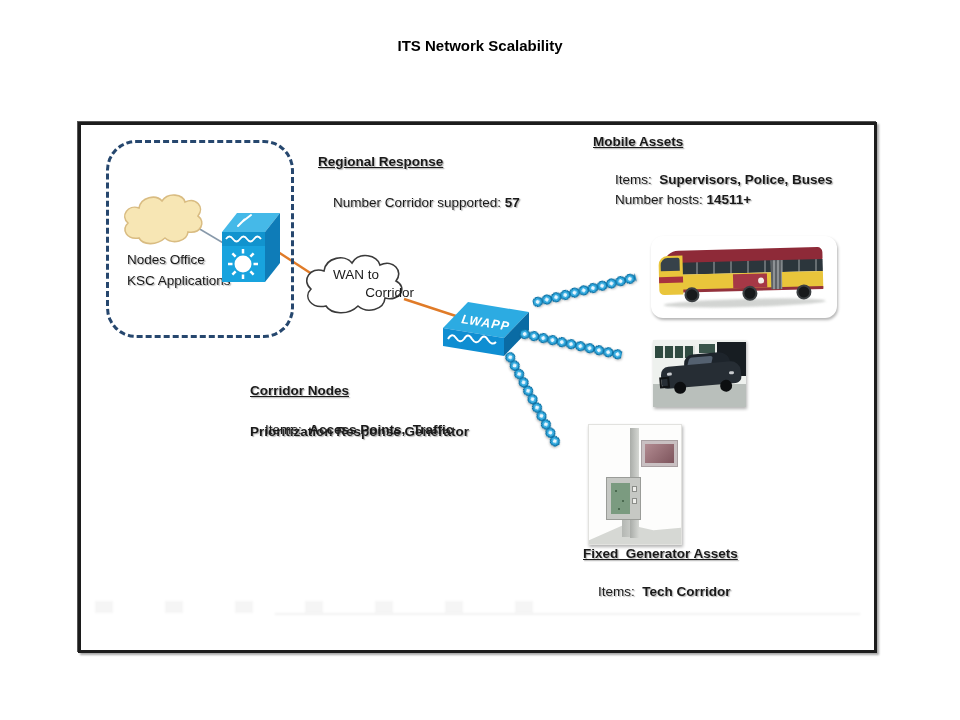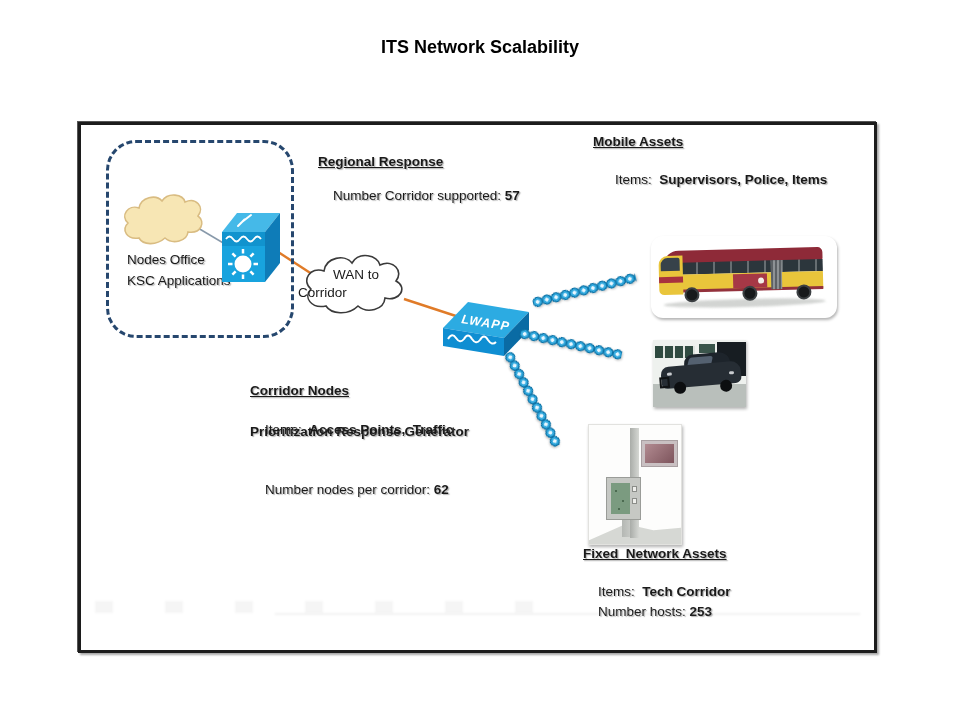--- a/index.html
+++ b/index.html
@@ -3,21 +3,21 @@
 <meta charset="utf-8">
 <style>
   html,body{margin:0;padding:0;background:#fff;}
   .stage{position:relative;width:960px;height:720px;background:#fff;overflow:hidden;
          font-family:"Liberation Sans","DejaVu Sans",sans-serif;color:#1a1a1a;}
   .abs{position:absolute;}
   .t{position:absolute;font-size:13.5px;line-height:18px;color:#1a1a1a;white-space:pre;
      text-shadow:1.2px 1.2px 1px rgba(110,110,110,.5);}
   .b{font-weight:bold;}
   .u{text-decoration:underline;}
-  .title{position:absolute;left:0;right:0;top:37px;text-align:center;font-size:18px;
+  .title{position:absolute;left:0;right:0;top:37px;text-align:center;font-size:15px;
          font-weight:bold;color:#000;}
   .frame{position:absolute;left:78px;top:122px;width:793px;height:525px;background:#fff;
          border:3px solid #1c1c1c;box-shadow:2px 2px 2px rgba(0,0,0,.35), -1px -1px 0 #555;}
   .dashed-box{position:absolute;left:106px;top:140px;width:182px;height:192px;
               border:3px dashed #26476e;border-radius:30px;}
   .lines{position:absolute;left:0;top:0;pointer-events:none;}
   .chain{position:absolute;height:12px;transform-origin:0 50%;
     background-image:radial-gradient(circle 5.4px at 4.8px 6px,
       #eaf7ff 0 1.6px,#36ace0 1.7px 3.7px,#0d74a8 3.8px 4.9px,transparent 5.1px);
     background-size:9.5px 12px;background-repeat:repeat-x;
@@ -128,59 +128,56 @@
         <line x1="13.6" y1="67.4" x2="10.4" y2="70.6"></line>
     </g>
     <circle cx="21" cy="60" r="8.5" fill="#fff"></circle>
   </svg>
 
   <svg class="abs" style="left:298px;top:248px" width="116" height="72">
     <path d="M28,58 C13,61 5,49 13,41 C3,33 12,18 26,23 C28,9 47,6 54,15 C61,3 80,7 82,17
              C95,11 106,23 98,33 C110,39 102,54 87,50 C86,62 69,66 60,58 C50,68 33,66 28,58 Z" fill="#ffffff" stroke="#3a3a3a" stroke-width="1.6"></path>
   </svg>
   <div class="t" style="left:298px;top:266px;width:116px;text-align:center;text-shadow:none">WAN to</div>
-  <div class="t" style="left:298px;top:284px;width:116px;text-align:left;text-shadow:none">Corridor</div>
+  <div class="t" style="left:298px;top:284px;width:116px;text-align:right;text-shadow:none">Corridor</div>
 
   <svg class="abs" style="left:441px;top:294px" width="90" height="64">
     <polygon points="2,34 27,8 88,18 63,44" fill="#2cabe2"></polygon>
     <polygon points="63,44 88,18 88,36 63,62" fill="#0a6ba4"></polygon>
     <polygon points="2,34 63,44 63,62 2,52" fill="#0f8ed2"></polygon>
     <path d="M7,45 q4,-7 8,-1 q4,6 8,1 q4,-7 8,0 q4,6 8,1 q4,-7 8,0 q4,6 8,2" stroke="#fff" stroke-width="2" fill="none"></path>
     <text x="20" y="29" transform="rotate(9 20 29)" font-size="12.5" font-style="italic" font-weight="bold" fill="#ffffff" letter-spacing="1">LWAPP</text>
   </svg>
 
   <div class="chain" style="left:533px;top:297px;width:106px;transform:rotate(-14deg)"></div>
   <div class="chain" style="left:520px;top:327px;width:104px;transform:rotate(12.3deg)"></div>
   <div class="chain" style="left:508px;top:347px;width:105px;transform:rotate(62deg)"></div>
 
   <div class="t b u" style="left:318px;top:153px">Regional Response</div>
-  <div class="t" style="left:318px;top:169px">
+  <div class="t" style="left:318px;top:176px">
     <span>Number Corridor supported: </span><span class="b">57</span>
   </div>
 
   <div class="t b u" style="left:593px;top:133px">Mobile Assets</div>
   <div class="t" style="left:600px;top:153px">
-    <span>Items:  </span><span class="b">Supervisors, Police, Items</span>
+    <span>Items:  </span><span class="b">Supervisors, Police, Buses</span>
+  </div>
+  <div class="t" style="left:600px;top:173px">
+    <span>Number hosts: </span><span class="b">14511+</span>
   </div>
 
   <div class="t b u" style="left:250px;top:382px">Corridor Nodes</div>
   <div class="t b" style="left:250px;top:423px">Prioritization Response Generator</div>
   <div class="t" style="left:250px;top:403px">
     <span>Items:  </span><span class="b">Access Points,  Traffic</span>
   </div>
-  <div class="t" style="left:250px;top:463px">
-    <span>Number nodes per corridor: </span><span class="b">62</span>
-  </div>
-
-  <div class="t b u" style="left:583px;top:545px">Fixed  Network Assets</div>
+
+  <div class="t b u" style="left:583px;top:545px">Fixed  Generator Assets</div>
   <div class="t" style="left:583px;top:565px">
     <span>Items:  </span><span class="b">Tech Corridor</span>
-  </div>
-  <div class="t" style="left:583px;top:585px">
-    <span>Number hosts: </span><span class="b">253</span>
   </div>
 
   <div class="photo bus-photo">
     <div class="bus">
       <div class="bus-shadow"></div>
       <div class="bus-roof"></div>
       <div class="bus-windows"></div>
       <div class="bus-body"></div>
       <div class="bus-skirt"></div>
       <div class="bus-accordion"></div>

